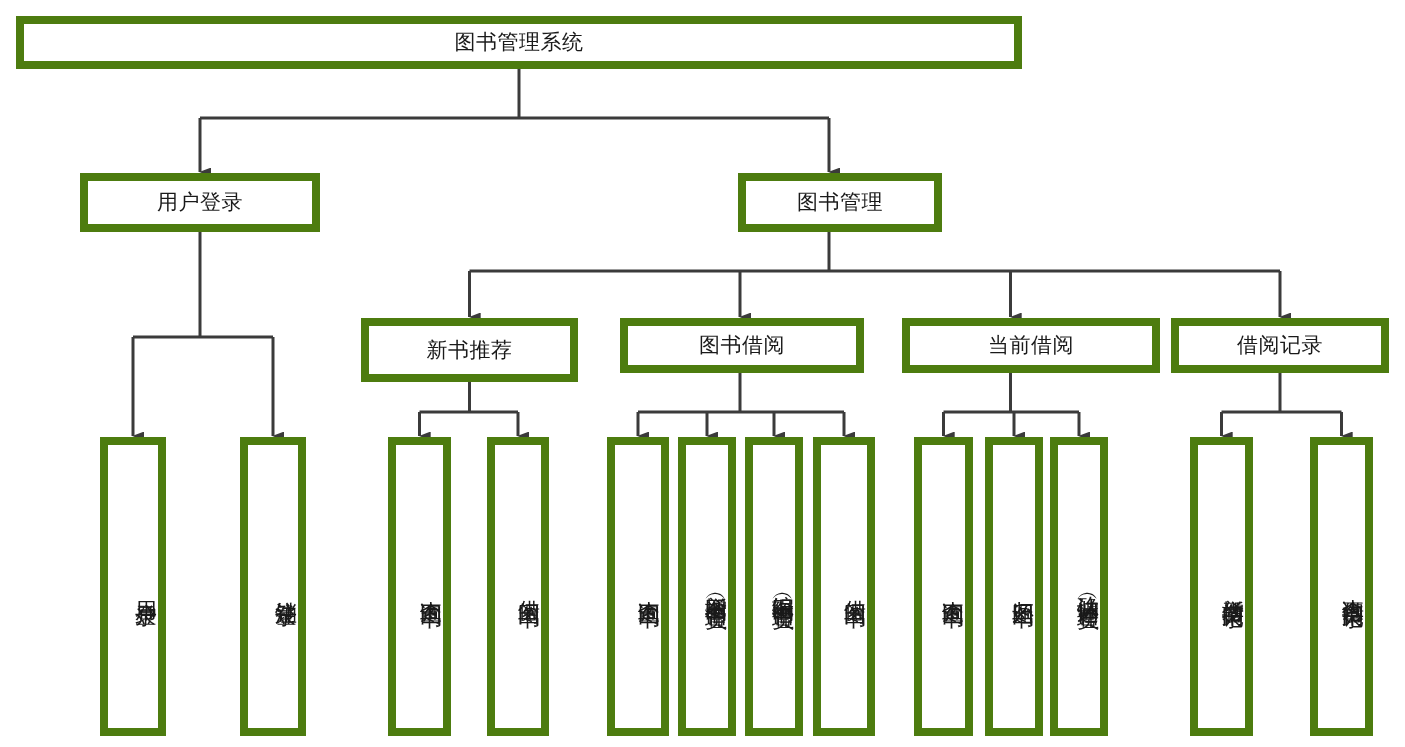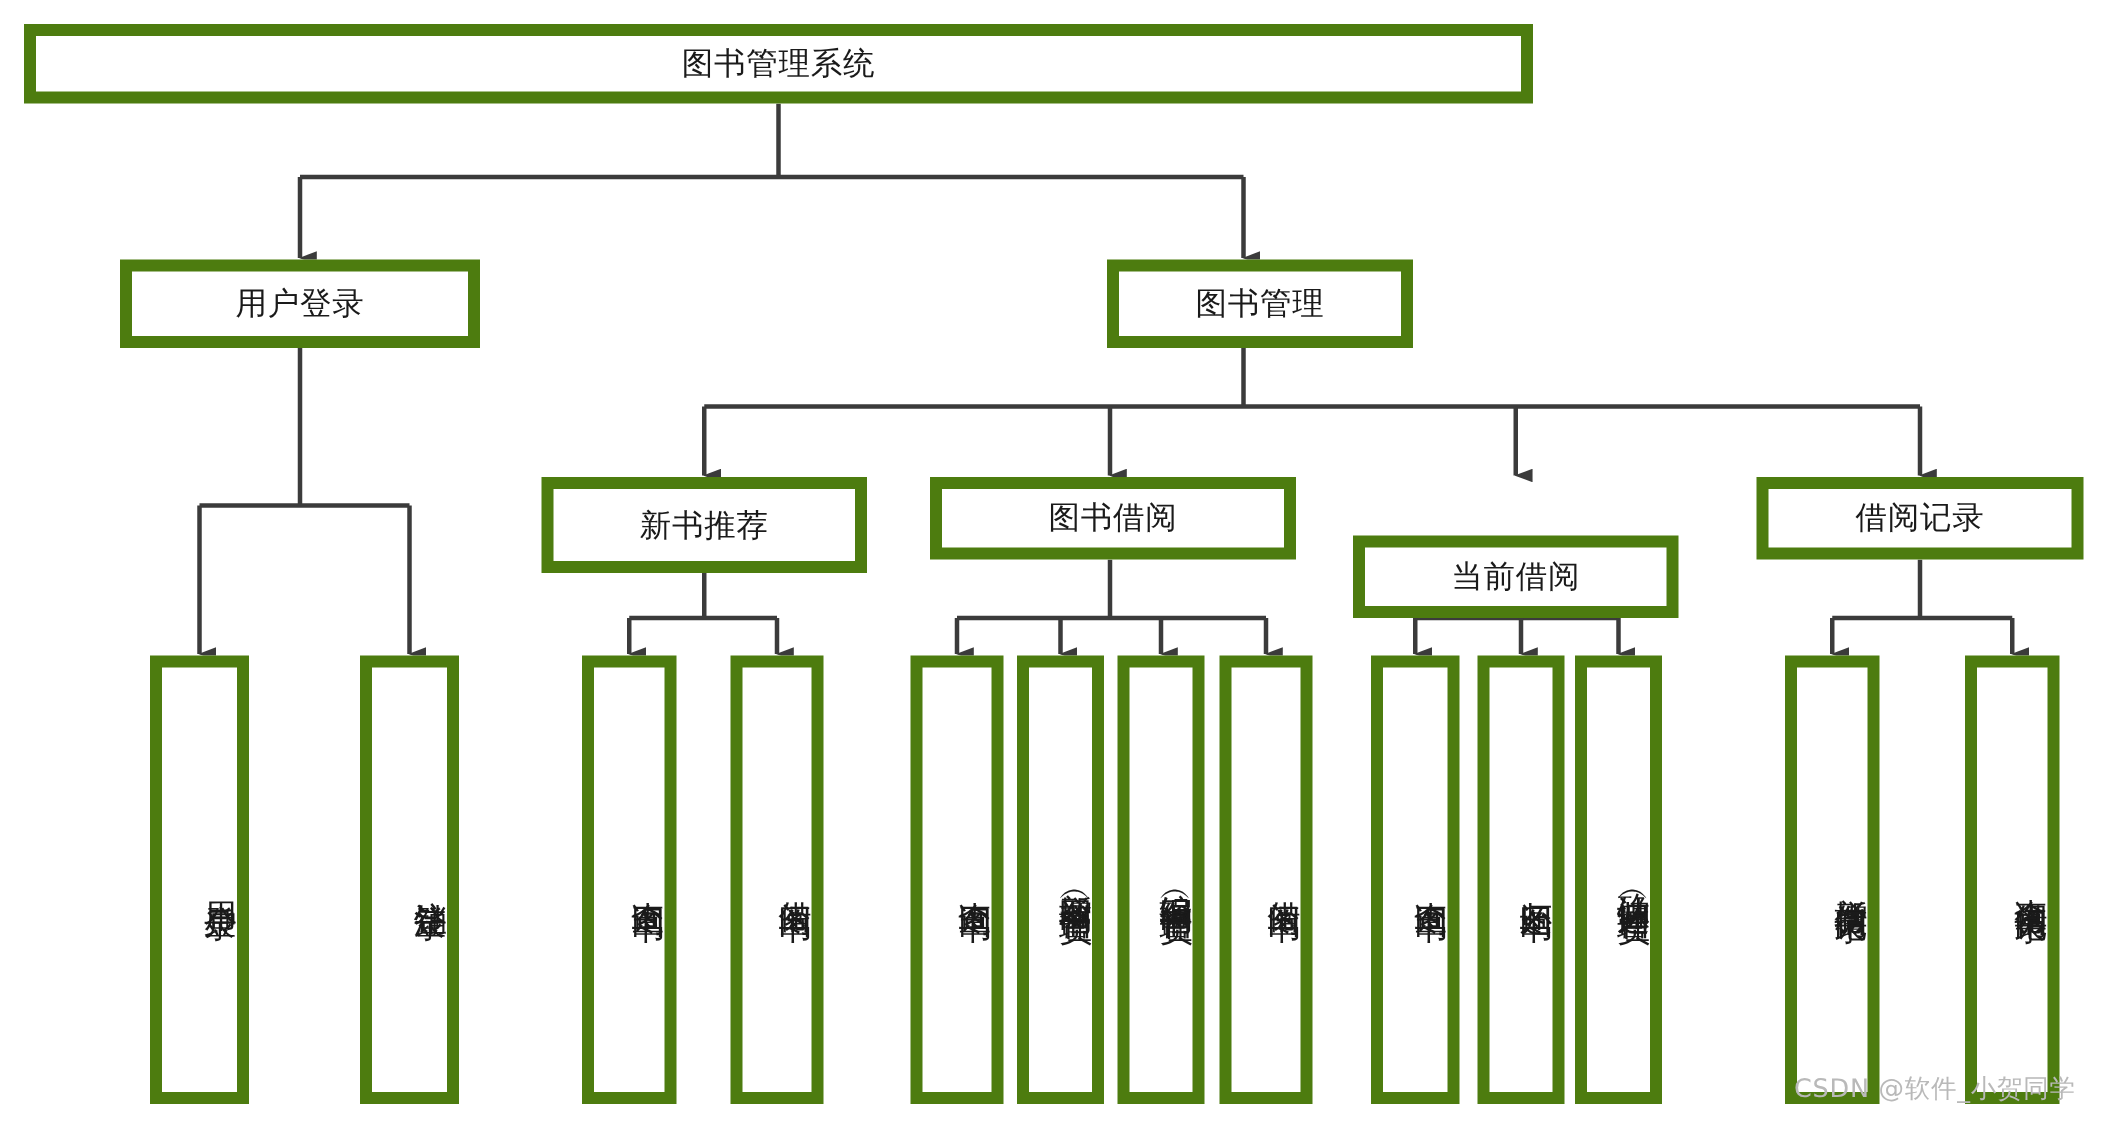--- a/index.html
+++ b/index.html
@@ -117,21 +117,21 @@
       </div>
       <div class="node horiz" style="left: 738px; top: 173px; width: 204px; height: 59px; align-items: center;">
         <span>图书管理</span>
       </div>
       <div class="node horiz" style="left: 361px; top: 318px; width: 217px; height: 64px;">
         <span>新书推荐</span>
       </div>
       <div class="node horiz" style="left: 620px; top: 318px; width: 244px; height: 55px;">
         <span>图书借阅</span>
       </div>
-      <div class="node horiz" style="left: 902px; top: 318px; width: 217px; height: 55px; margin-top: 39px;">
+      <div class="node horiz" style="left: 902px; top: 318px; width: 258px; height: 55px;">
         <span>当前借阅</span>
       </div>
       <div class="node horiz" style="left: 1171px; top: 318px; width: 218px; height: 55px;">
         <span>借阅记录</span>
       </div>
       <div class="node vert" style="left: 100px; top: 437px; width: 66px; height: 299px;">
         <span>用户登录</span>
       </div>
       <div class="node vert" style="left: 240px; top: 437px; width: 66px; height: 299px;">
         <span>注销登录</span>
@@ -164,14 +164,13 @@
         <span>确认归还（管理员）</span>
       </div>
       <div class="node vert" style="left: 1190px; top: 437px; width: 63px; height: 299px;">
         <span>新增借阅记录</span>
       </div>
       <div class="node vert" style="left: 1310px; top: 437px; width: 63px; height: 299px;">
         <span>查询借阅记录</span>
       </div>
     </div>
 
-  <div id="watermark" style="left: 1196px; top: 714px;">CSDN @软件_小贺同学</div>
 </div>
 
 </body></html>

